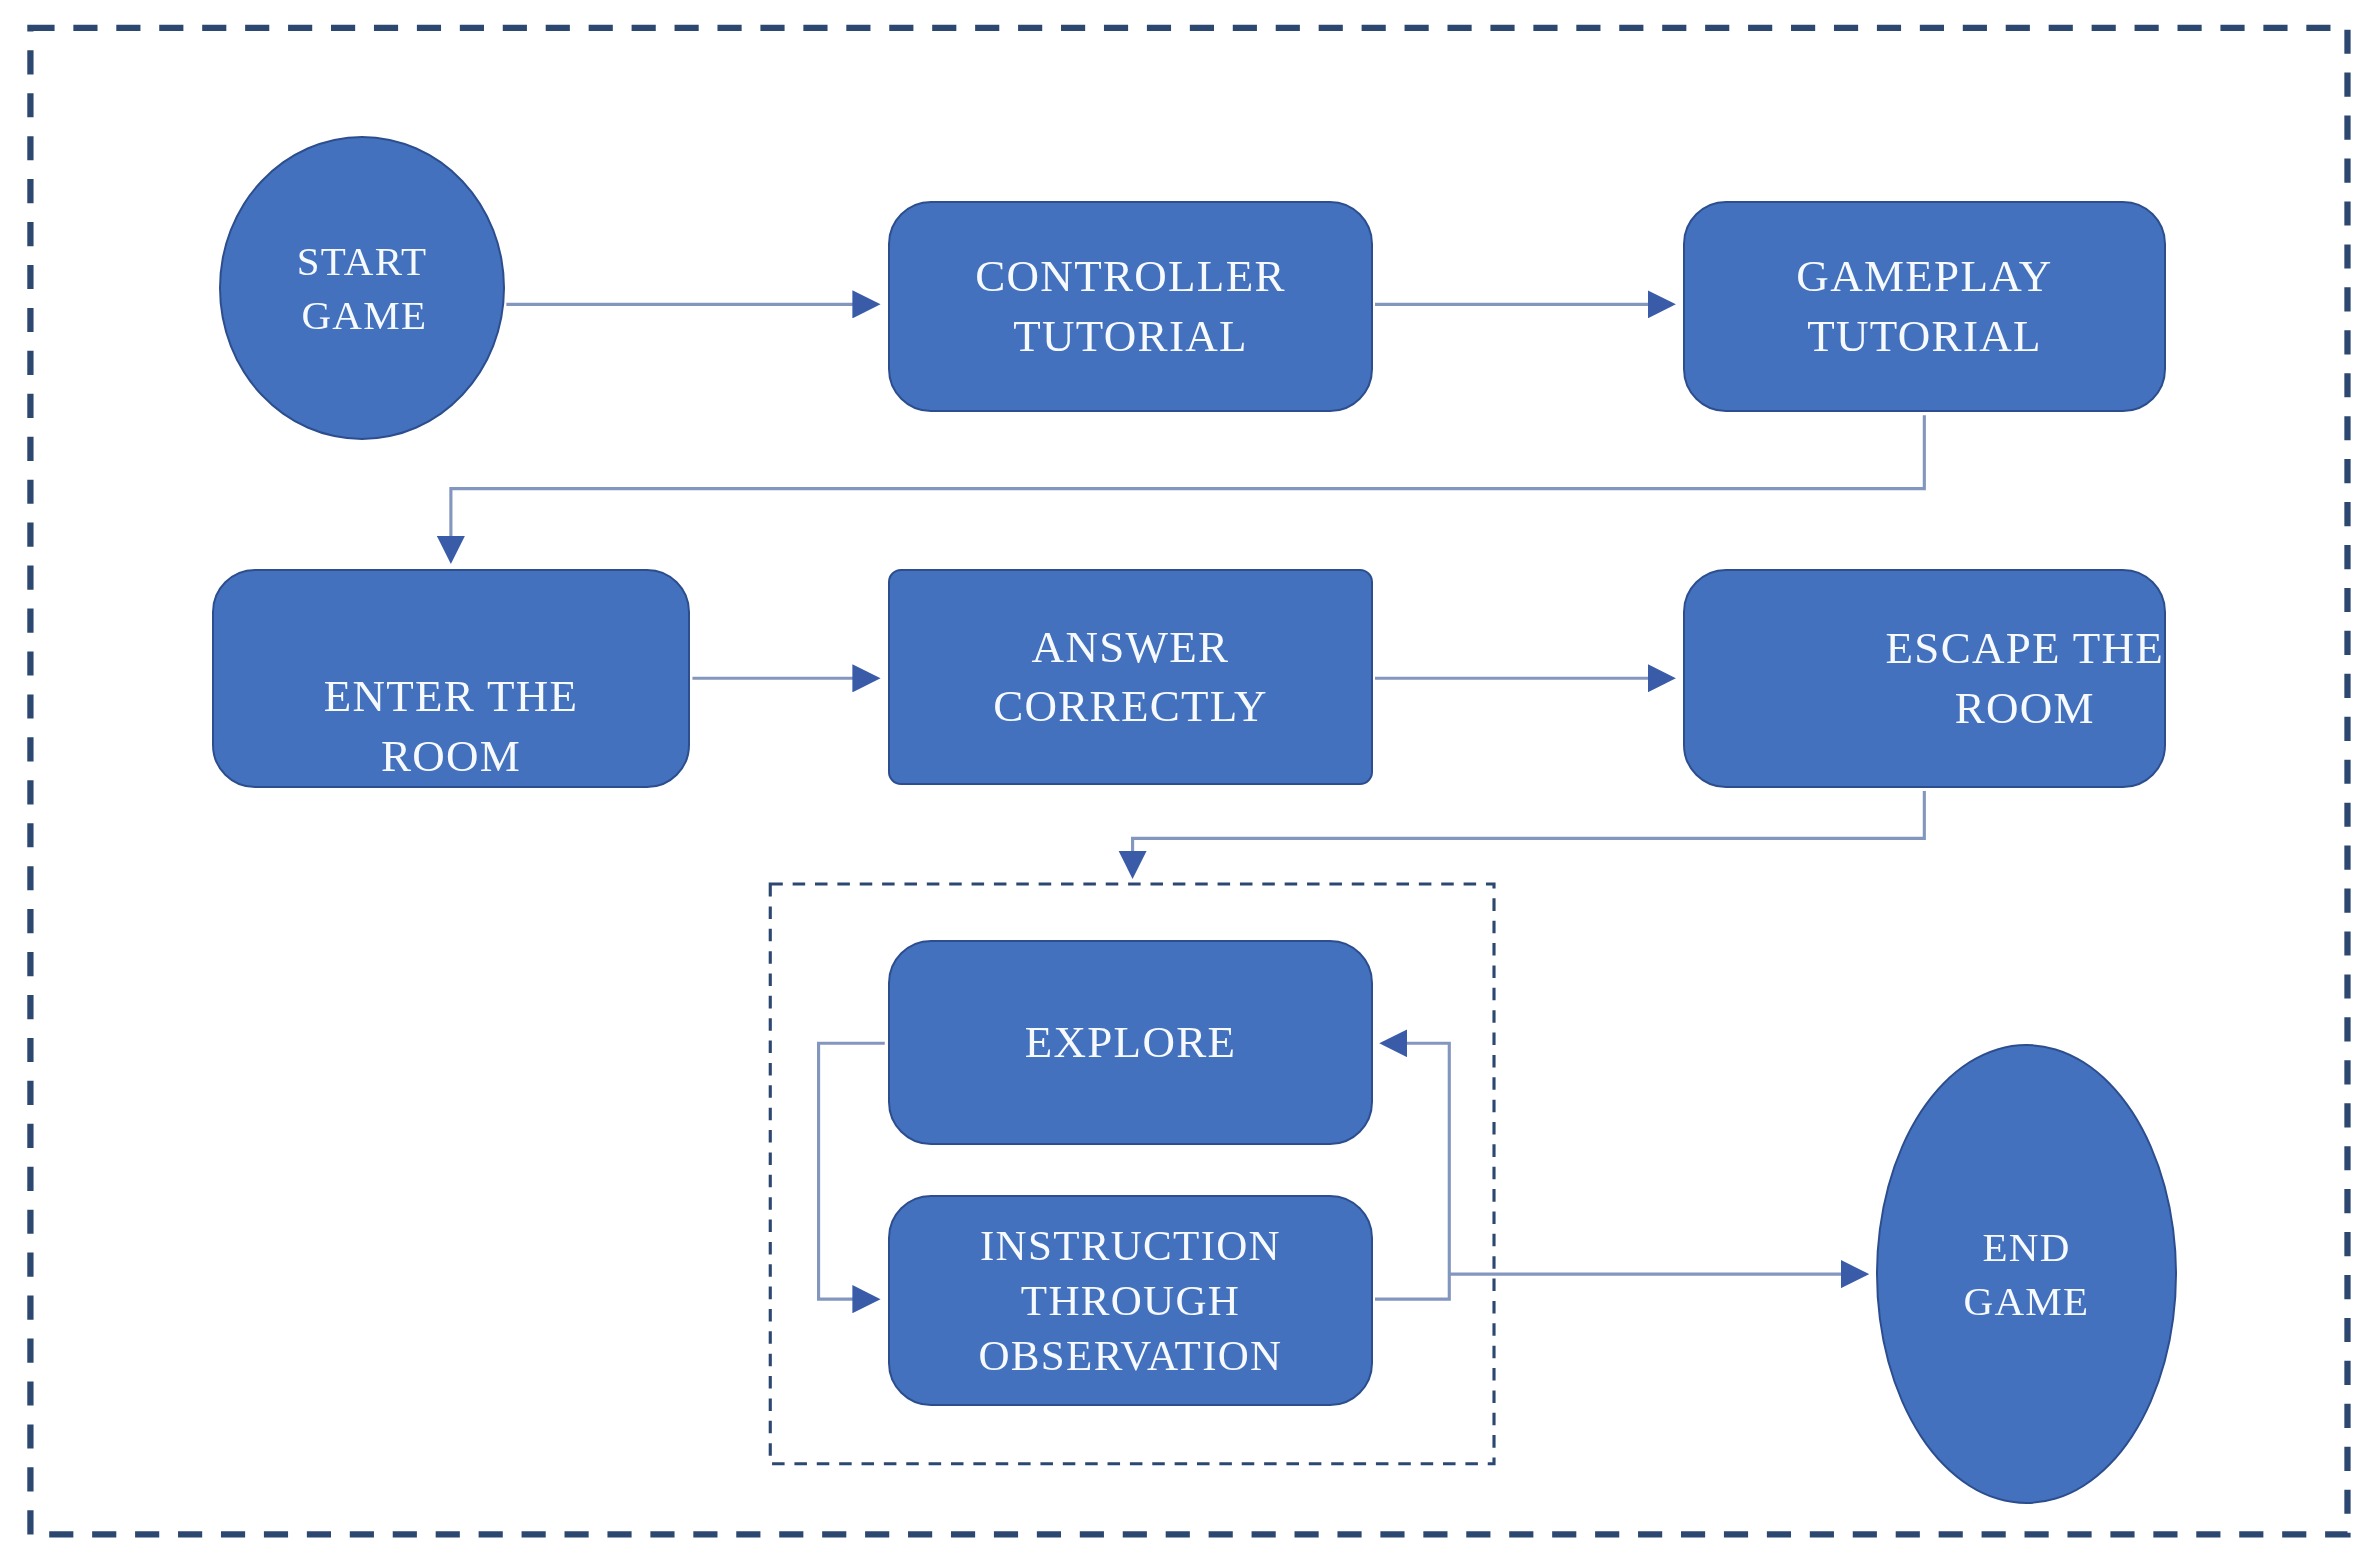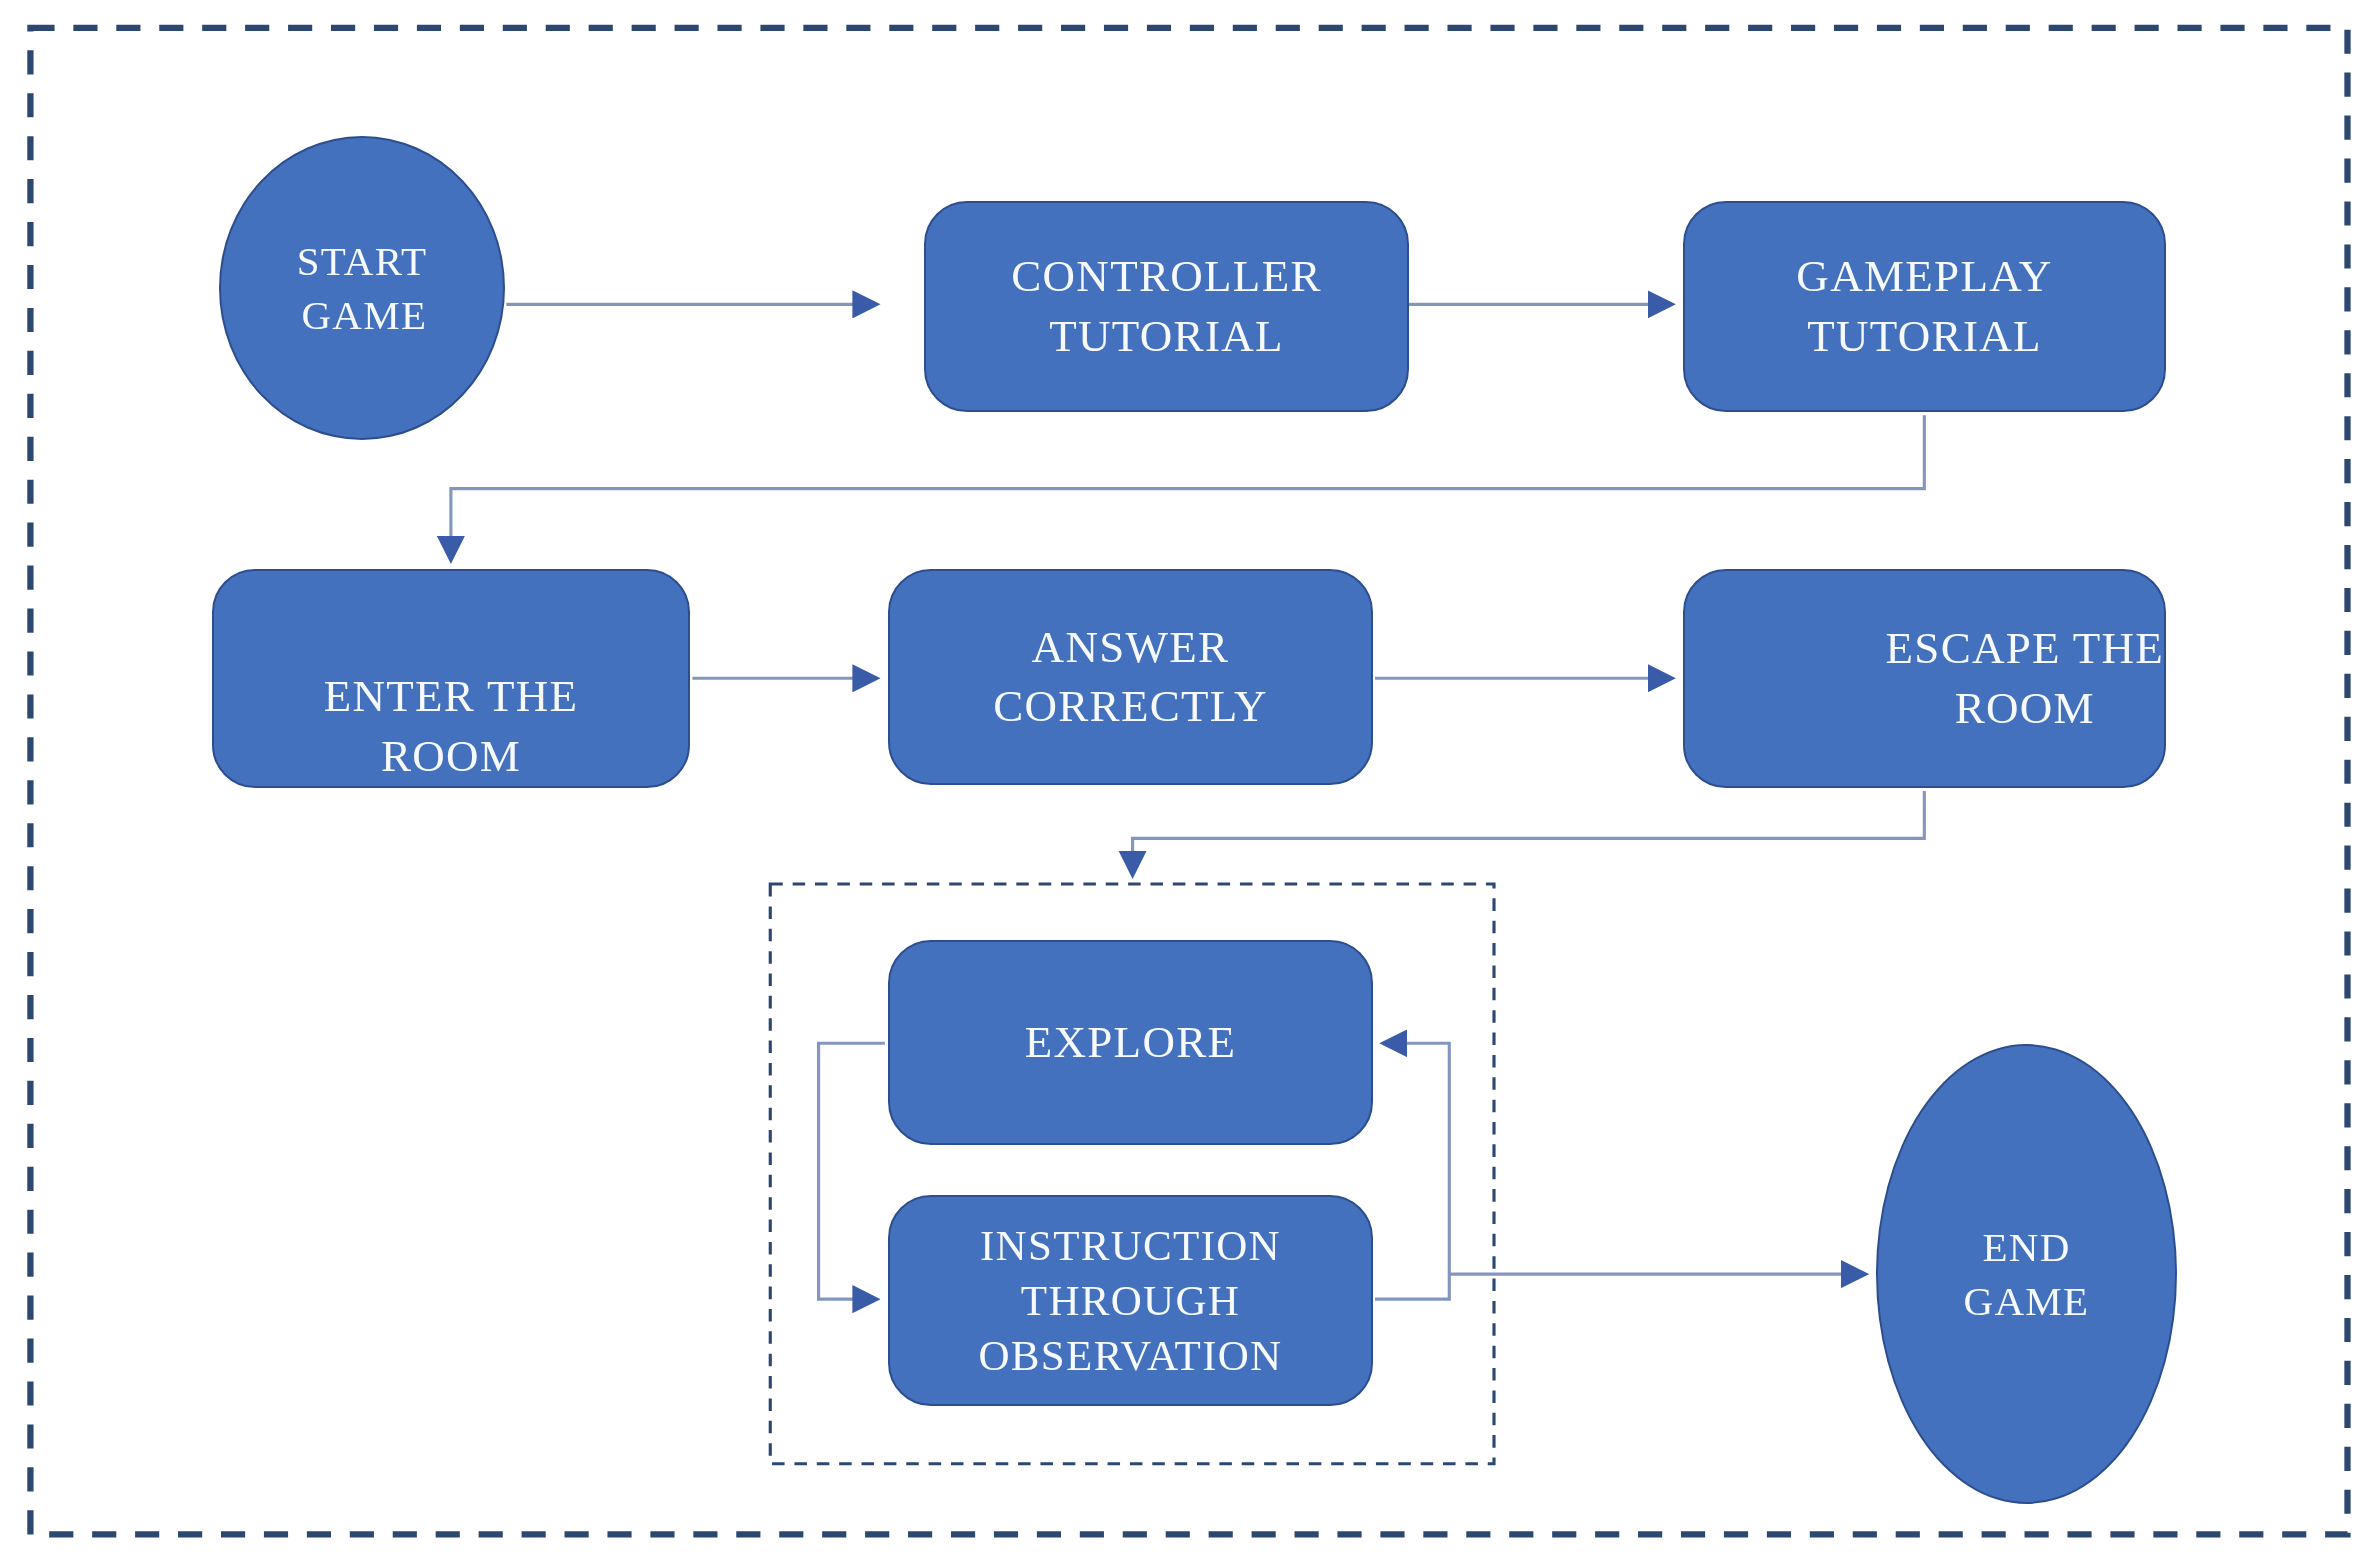--- a/index.html
+++ b/index.html
@@ -62,24 +62,24 @@
     letter-spacing: 1.3px;
     line-height: 1.32;
   }
   .rect-node { border-radius: 43px; font-size: 45px; }
   .terminal-node { border-radius: 50%; font-size: 41px; }
   .instruction-node { font-size: 43px; }
   .instruction-node .node-label { line-height: 1.28; }
 
   
   #node-start-game        { left: 219px;  top: 136px;  width: 286px; height: 304px; text-align: right; }
-  #node-controller        { left: 888px;  top: 201px;  width: 485px; height: 211px; margin-left: 36px; }
+  #node-controller        { left: 888px;  top: 201px;  width: 485px; height: 211px; }
   #node-gameplay          { left: 1683px; top: 201px;  width: 483px; height: 211px; }
   #node-enter-room        { left: 212px;  top: 569px;  width: 478px; height: 219px; align-items: flex-end; }
-  #node-answer-correctly  { left: 888px;  top: 569px;  width: 485px; height: 216px; }
+  #node-answer-correctly  { left: 888px;  top: 569px;  width: 485px; height: 216px; border-radius: 13px; }
   #node-escape-room       { left: 1683px; top: 569px;  width: 483px; height: 219px; justify-content: flex-end; }
   #node-explore           { left: 888px;  top: 940px; width: 485px; height: 205px; }
   #node-instruction       { left: 888px;  top: 1195px; width: 485px; height: 211px; }
   #node-end-game          { left: 1876px; top: 1044px; width: 301px; height: 460px; }
 </style>
 </head>
 <body>
 
 <div class="canvas">
 

